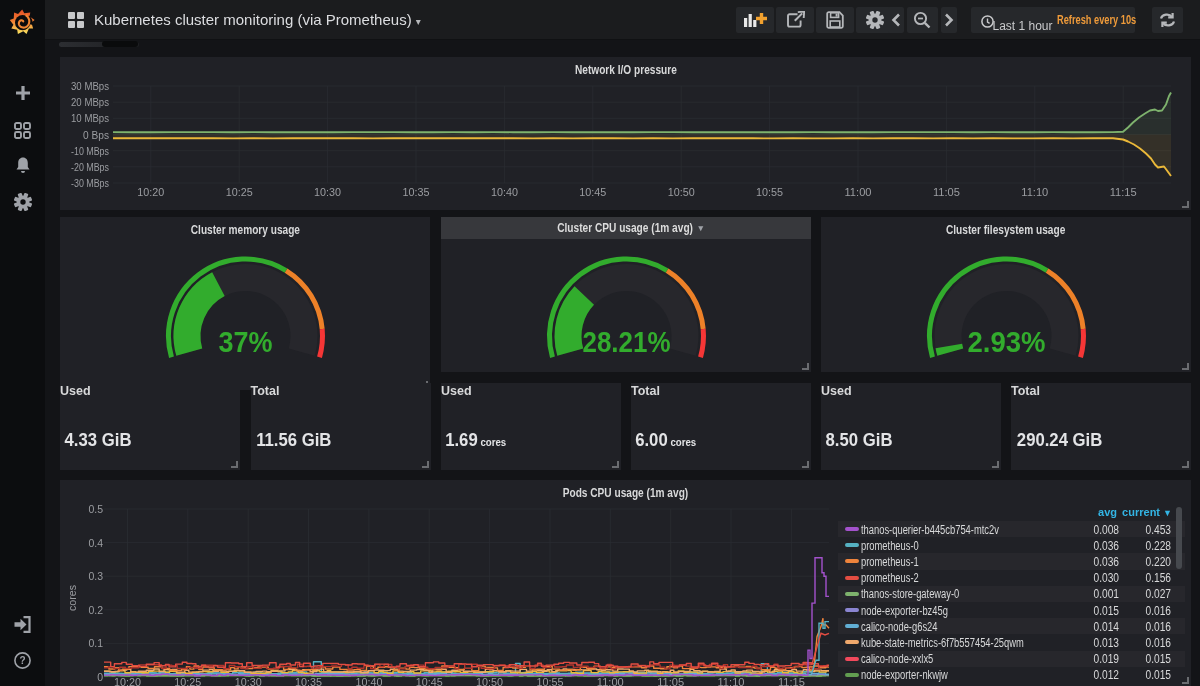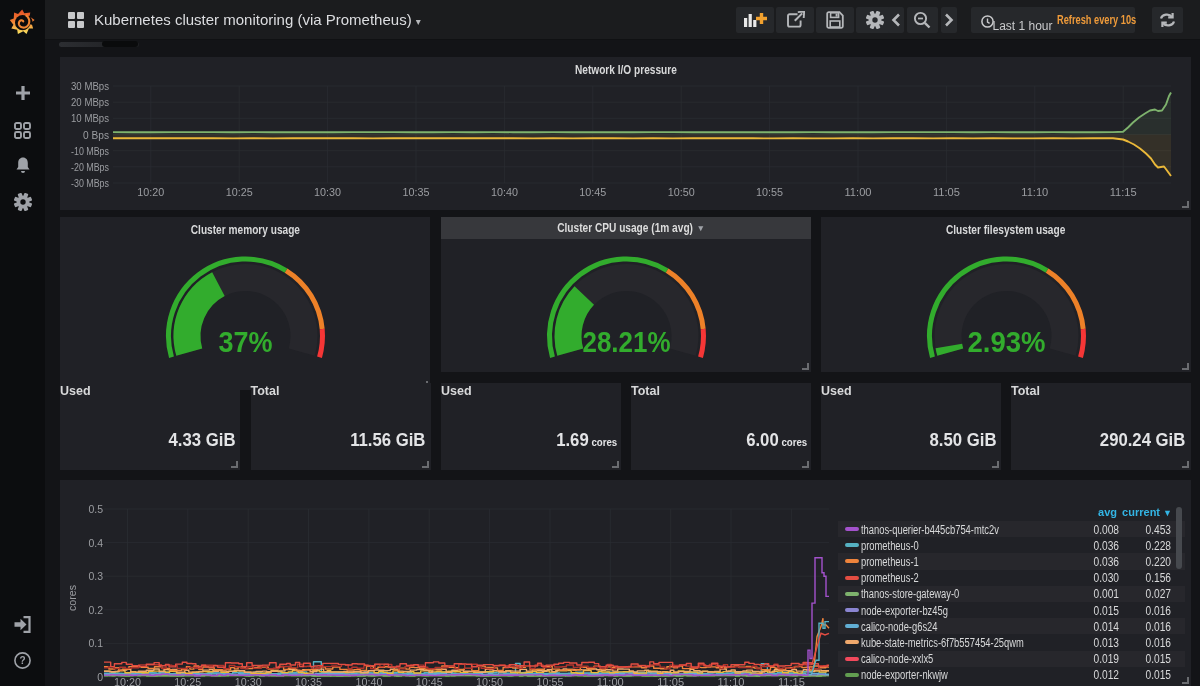--- a/index.html
+++ b/index.html
@@ -4,21 +4,21 @@
 html,body{width:1200px;height:686px;overflow:hidden;background:#131417;font-family:"Liberation Sans",sans-serif}
 .sidebar{position:absolute;left:0;top:0;width:45px;height:686px;background:#0c0d0f;z-index:5}
 .sicon{position:absolute;left:0;width:45px;display:flex;justify-content:center}
 .navbar{position:absolute;left:45px;top:0;width:1155px;height:40px;background:#1b1c1e;border-bottom:1px solid #101113}
 .nbtn{position:absolute;top:7px;height:26px;background:#26282b;border-radius:2px;display:flex;align-items:center;justify-content:center}
 .panel{position:absolute;background:#202126;}
 .ptitle{position:absolute;top:6px;left:0;right:0;text-align:center;font-size:12.5px;font-weight:bold;color:#d8d9da}
 .ptitle span{display:inline-block;transform:scaleX(0.81)}
 .rsz{position:absolute;right:2px;bottom:2px;width:7px;height:7px;border-right:2px solid #6a6c70;border-bottom:2px solid #6a6c70}
 .stit{position:absolute;top:0.5px;left:0;right:0;text-align:left;font-size:12.5px;font-weight:bold;color:#d8d9da}
-.sval{position:absolute;top:46px;left:0;right:0;text-align:right;font-size:19px;font-weight:bold;color:#e3e4e6}
+.sval{position:absolute;top:46px;left:0;right:0;text-align:left;font-size:19px;font-weight:bold;color:#e3e4e6}
 .sval span.in{display:inline-block;transform:scaleX(0.88)}
 .scor{font-size:11px}
 </style></head><body>
 <div class="sidebar">
 <div class="sicon" style="top:4px">
       <svg width="37" height="34" viewBox="0 0 37 34" style="margin-top:2px">
 <defs>
           <linearGradient id="glg" x1="0" y1="0" x2="0" y2="1">
             <stop offset="0%" stop-color="#e44f26"></stop>
             <stop offset="45%" stop-color="#f07b31"></stop>
@@ -268,20 +268,21 @@
     <div class="stit">Used</div>
     <div class="sval"><span class="in">8.50 GiB</span></div>
     <div class="rsz"></div>
   </div>
 <div class="panel" style="left:1011px;top:383px;width:180px;height:87px;">
     <div class="stit">Total</div>
     <div class="sval"><span class="in">290.24 GiB</span></div>
     <div class="rsz"></div>
   </div>
 <div class="panel" style="left:60px;top:480px;width:1131px;height:206px;overflow:hidden;">
+    <div class="ptitle"><span>Pods CPU usage (1m avg)</span></div>
     <svg width="1131" height="206" style="position:absolute;left:0;top:0" font-family="Liberation Sans, sans-serif">
       <line x1="44" y1="197.0" x2="769" y2="197.0" stroke="#2a2d32" stroke-width="1" opacity="0.75"></line>
       <line x1="44" y1="163.4" x2="769" y2="163.4" stroke="#2a2d32" stroke-width="1" opacity="0.75"></line>
       <line x1="44" y1="129.8" x2="769" y2="129.8" stroke="#2a2d32" stroke-width="1" opacity="0.75"></line>
       <line x1="44" y1="96.2" x2="769" y2="96.2" stroke="#2a2d32" stroke-width="1" opacity="0.75"></line>
       <line x1="44" y1="62.6" x2="769" y2="62.6" stroke="#2a2d32" stroke-width="1" opacity="0.75"></line>
       <line x1="44" y1="29.0" x2="769" y2="29.0" stroke="#2a2d32" stroke-width="1" opacity="0.75"></line>
       <line x1="67.5" y1="29.0" x2="67.5" y2="197.0" stroke="#2a2d32" stroke-width="1" opacity="0.75"></line>
       <line x1="127.8" y1="29.0" x2="127.8" y2="197.0" stroke="#2a2d32" stroke-width="1" opacity="0.75"></line>
       <line x1="188.2" y1="29.0" x2="188.2" y2="197.0" stroke="#2a2d32" stroke-width="1" opacity="0.75"></line>

